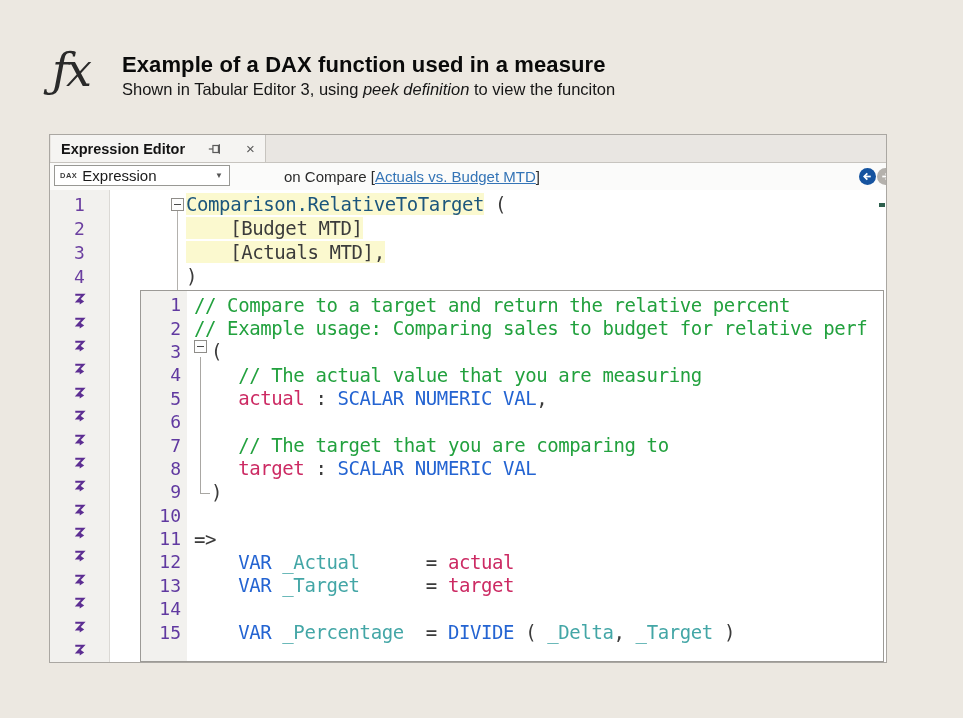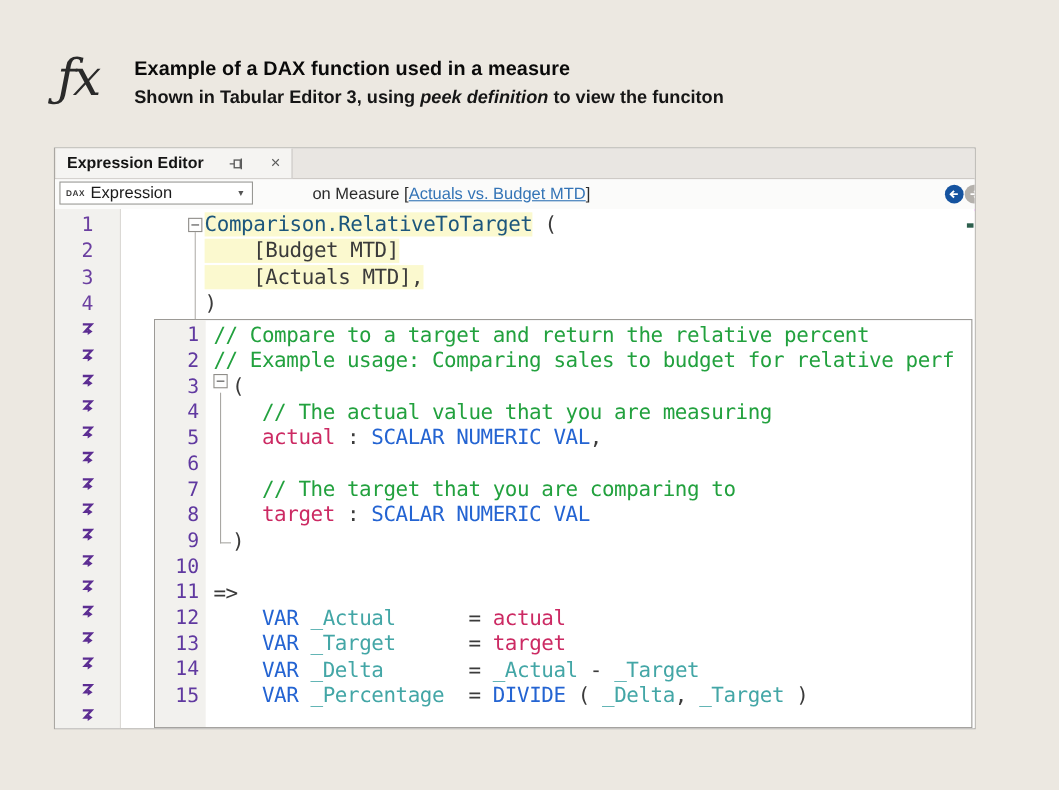--- a/index.html
+++ b/index.html
@@ -4,23 +4,23 @@
 <style>
   html,body{margin:0;padding:0;}
   body{width:963px;height:718px;overflow:hidden;background:#ece8e1;
        font-family:"Liberation Sans",sans-serif;position:relative;}
   .page{position:absolute;inset:0;}
 
   
   .hdr-fx{position:absolute;left:52px;top:40px;width:62px;height:60px;
           font-family:"DejaVu Serif",serif;font-style:italic;font-size:46px;
           color:#2a2a2a;letter-spacing:-3px;line-height:60px;}
-  .hdr-title{position:absolute;left:122px;top:52px;font-size:18px;font-weight:bold;
+  .hdr-title{position:absolute;left:122px;top:52px;font-size:22px;font-weight:bold;
              color:#0a0a0a;letter-spacing:0.1px;}
-  .hdr-sub{position:absolute;left:122px;top:80px;font-size:16.5px;color:#161616;font-weight:bold;}
+  .hdr-sub{position:absolute;left:122px;top:80px;font-size:16.5px;color:#161616;}
   .hdr-sub i{font-style:italic;}
 
   
   .editor{position:absolute;left:49px;top:134px;width:838px;height:529px;
           background:#ffffff;border:1px solid #aaa7a2;box-sizing:border-box;}
 
   
   .tabbar{position:relative;height:27px;background:#e9e6e2;border-bottom:1px solid #c7c4bf;}
   .tab{position:absolute;left:1px;top:0;height:27px;background:#f5f4f2;
        border-right:1px solid #c7c4bf;display:flex;align-items:center;
@@ -116,21 +116,21 @@
       </div>
     </div>
 
     <div class="toolbar">
       <div class="dd">
         <span class="dd-badge">DAX</span>
         <span class="dd-value">Expression</span>
         <span class="dd-caret">▼</span>
       </div>
       <div class="ctx">
-        <span>on Measure [</span>
+        <span>on Compare [</span>
           <a>Actuals vs. Budget MTD</a>
           <span>]</span>
       </div>
       <div class="nav-btn nav-back">
         <svg width="13" height="13" viewBox="0 0 18 18">
             <g stroke="#fff" stroke-width="2.4" fill="none">
               <path d="M13.5 9 H5"></path>
               <path d="M8.8 4.8 L4.5 9 L8.8 13.2"></path>
             </g>
           </svg>
@@ -359,23 +359,20 @@
               </span>
             </div>
             <div class="prow">
               <span class="pg">13</span>
               <span class="pcode">
                 <span class="ctext"><span class="tok-d">    </span><span class="tok-k">VAR</span><span class="tok-d"> </span><span class="tok-v">_Target</span><span class="tok-d">      = </span><span class="tok-p">target</span></span>
               </span>
             </div>
             <div class="prow">
               <span class="pg">14</span>
-              <span class="pcode">
-                <span class="ctext"><span class="tok-d">    </span><span class="tok-k">VAR</span><span class="tok-d"> </span><span class="tok-v">_Delta</span><span class="tok-d">       = </span><span class="tok-v">_Actual</span><span class="tok-d"> - </span><span class="tok-v">_Target</span></span>
-              </span>
             </div>
             <div class="prow">
               <span class="pg">15</span>
               <span class="pcode">
                 <span class="ctext"><span class="tok-d">    </span><span class="tok-k">VAR</span><span class="tok-d"> </span><span class="tok-v">_Percentage</span><span class="tok-d">  = </span><span class="tok-k">DIVIDE</span><span class="tok-d"> ( </span><span class="tok-v">_Delta</span><span class="tok-d">, </span><span class="tok-v">_Target</span><span class="tok-d"> )</span></span>
               </span>
             </div>
           </div>
       </div>
     </div>

